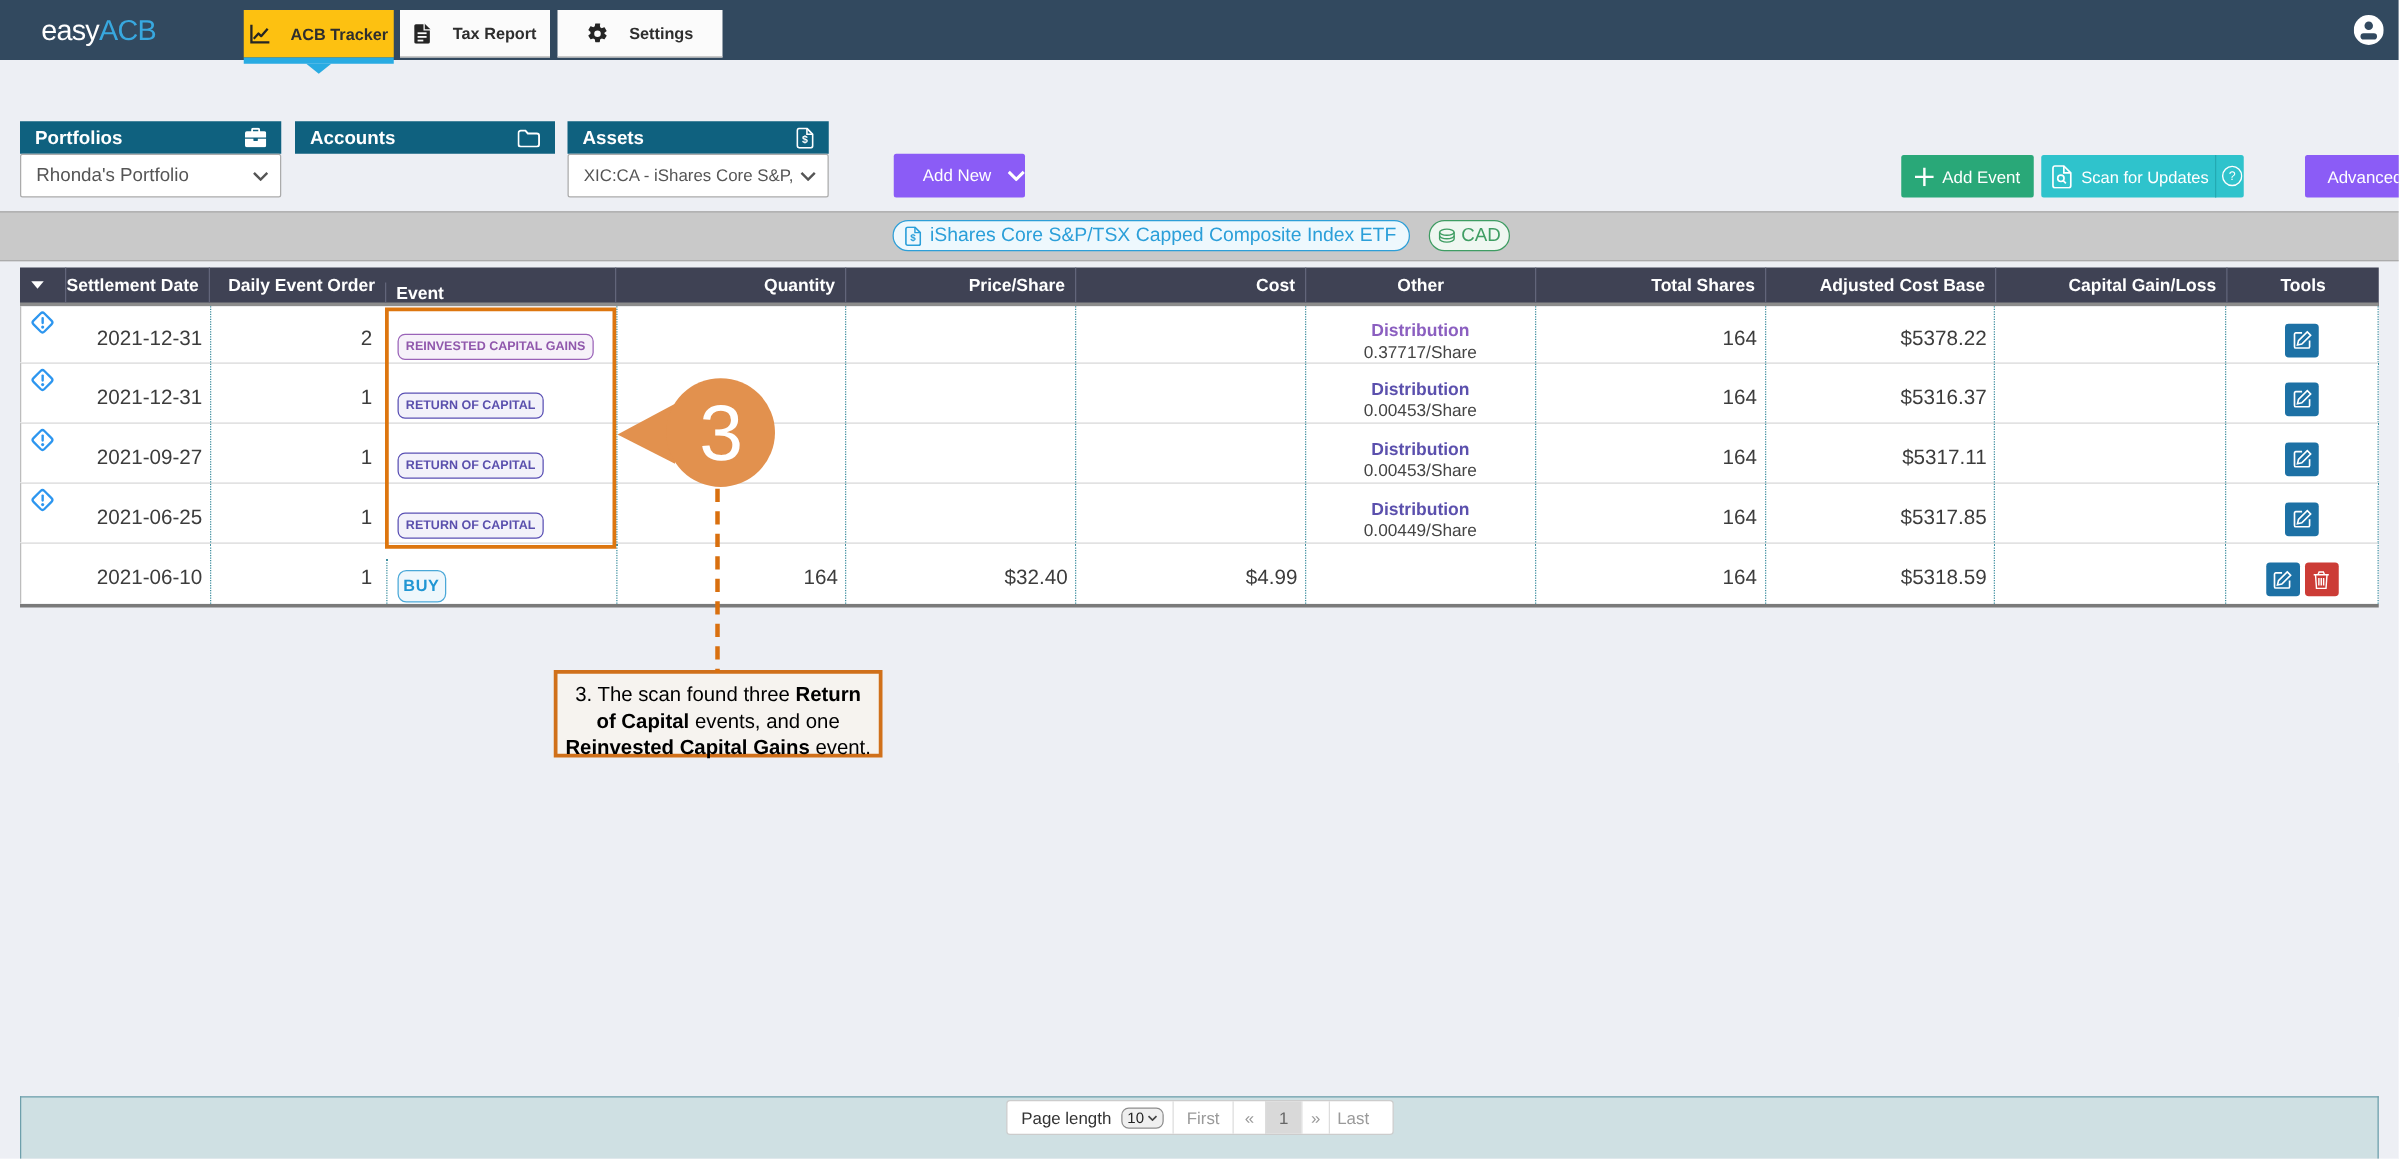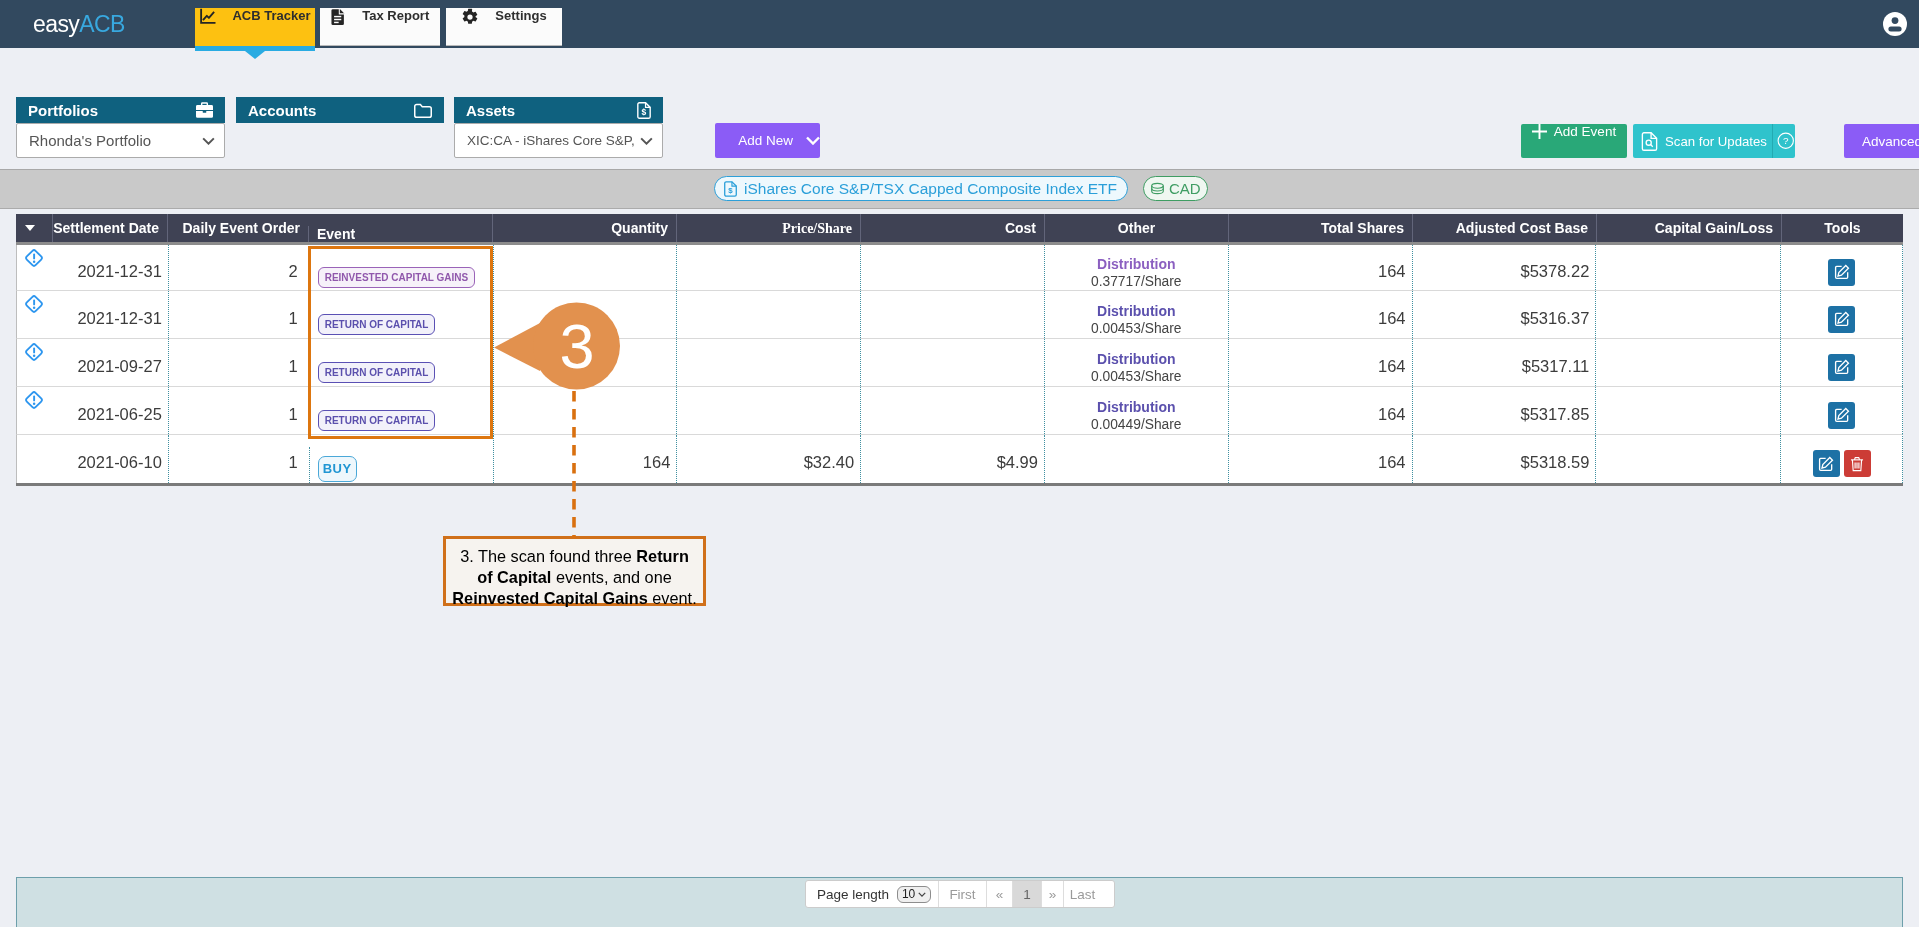--- a/index.html
+++ b/index.html
@@ -5,34 +5,34 @@
 <style>
 * { margin:0; padding:0; box-sizing:border-box; }
 html,body { width:1919px; height:927px; overflow:hidden; }
 #app { position:relative; width:1919px; height:927px; background:#edeff4; font-family:"Liberation Sans", sans-serif; }
 .abs { position:absolute; }
 
 
 .navbar { position:absolute; left:0; top:0; width:1919px; height:48px; background:#32495f; }
 .logo { position:absolute; left:33px; top:11px; font-size:23px; letter-spacing:-0.6px; color:#fff; }
 .logo b { font-weight:normal; color:#38a8df; }
-.tab { position:absolute; top:8px; height:38px; border-bottom:1px solid #b9b9b9; display:flex; align-items:flex-start; justify-content:center; gap:16px; font-size:13px; font-weight:bold; color:#2e2e2e; background:#fbfbfb; }
+.tab { position:absolute; top:8px; height:38px; border-bottom:1px solid #b9b9b9; display:flex; align-items:center; justify-content:center; gap:16px; font-size:13px; font-weight:bold; color:#2e2e2e; background:#fbfbfb; }
 .tab.active { background:#fdc111; border-bottom:none; }
 .tab svg { display:block; }
 .tabline { position:absolute; left:195px; top:46px; width:120px; height:5px; background:#29abe2; }
 .tabtri { position:absolute; left:245px; top:51px; width:0; height:0; border-left:10px solid transparent; border-right:10px solid transparent; border-top:8px solid #29abe2; }
 
 
 .panel { position:absolute; top:97px; }
 .panel .hd { height:26px; background:#0f617f; color:#fff; font-size:15px; font-weight:bold; display:flex; align-items:center; padding:0 12px; }
 .panel .hd span { flex:1; }
 .panel .sel { height:35px; background:#fff; border:1px solid #ababab; border-radius:2px; display:flex; align-items:center; padding:0 9px 0 12px; font-size:15px; color:#555; margin-top:0; }
 .panel .sel span { flex:1; white-space:nowrap; overflow:hidden; }
 .btnblue { position:absolute; background:#8b5cf6; color:#fff; border-radius:2px; display:flex; align-items:center; justify-content:flex-end; gap:13px; font-size:13.5px;margin-left:45px; }
-.btngreen { position:absolute; background:#29a878; color:#fff; border-radius:2px; display:flex; justify-content:center; gap:7px; font-size:13.5px; }
+.btngreen { position:absolute; background:#29a878; color:#fff; border-radius:2px; display:flex; align-items:center; justify-content:center; gap:7px; font-size:13.5px; }
 .btncyan { position:absolute; background:#2fc3cc; color:#fff; border-radius:2px; display:flex; align-items:center; font-size:13.5px; white-space:nowrap; }
 
 
 .graybar { position:absolute; left:0; top:169px; width:1919px; height:40px; background:#c9c9c9; border-top:1px solid #a8a8a8; border-bottom:1px solid #ababab; }
 .pill1 { position:absolute; left:714px; top:176px; height:25px; border:1.5px solid #2d9fd8; border-radius:13px; background:#eef8fd; color:#2b9fd9; font-size:15.5px; display:flex; align-items:center; gap:7px; padding:0 10px 0 9px; }
 .pill2 { position:absolute; left:1143px; top:176px; height:25px; border:1.5px solid #3f9d63; border-radius:13px; background:#eff7f1; color:#3f9d63; font-size:15px; display:flex; align-items:center; gap:4px; padding:0 6px; }
 
 
 .tbl { position:absolute; left:16px; top:214px; width:1887px; }
 .thead { display:flex; height:31px; background:#3f4254; border-bottom:3px solid #8c8c8c; }
@@ -88,21 +88,21 @@
   <div class="tab" style="left:319.5px;width:120.5px;">
     <svg width="16" height="17" viewBox="0 0 24 26" fill="#252525">
         <path d="M4 2h11l6 6v16a2 2 0 0 1-2 2H4a2 2 0 0 1-2-2V4a2 2 0 0 1 2-2z"></path>
         <path d="M14 1v8h8" fill="#252525" stroke="#fbfbfb" stroke-width="1.6"></path>
         <rect x="6" y="12" width="11" height="2.2" fill="#fbfbfb"></rect>
         <rect x="6" y="16.5" width="11" height="2.2" fill="#fbfbfb"></rect>
         <rect x="6" y="21" width="7" height="2.2" fill="#fbfbfb"></rect>
       </svg>
     <span>Tax Report</span>
   </div>
-  <div class="tab" style="left:446px;width:116px;">
+  <div class="tab" style="left:446px;width:132px;">
     <svg width="18" height="18" viewBox="0 0 24 24" fill="#252525">
         <path d="M19.43 12.98c.04-.32.07-.64.07-.98s-.03-.66-.07-.98l2.11-1.65a.5.5 0 0 0 .12-.64l-2-3.46a.5.5 0 0 0-.61-.22l-2.49 1a7.03 7.03 0 0 0-1.69-.98l-.38-2.65A.49.49 0 0 0 14 1h-4a.49.49 0 0 0-.49.42l-.38 2.65c-.61.25-1.17.59-1.69.98l-2.49-1a.5.5 0 0 0-.61.22l-2 3.46a.5.5 0 0 0 .12.64l2.11 1.65c-.04.32-.07.65-.07.98s.03.66.07.98l-2.11 1.65a.5.5 0 0 0-.12.64l2 3.46c.12.22.39.3.61.22l2.49-1c.52.39 1.08.73 1.69.98l.38 2.65c.04.24.24.42.49.42h4c.25 0 .45-.18.49-.42l.38-2.65c.61-.25 1.17-.59 1.69-.98l2.49 1c.22.08.49 0 .61-.22l2-3.46a.5.5 0 0 0-.12-.64l-2.11-1.65zM12 15.5a3.5 3.5 0 1 1 0-7 3.5 3.5 0 0 1 0 7z"></path>
       </svg>
     <span>Settings</span>
   </div>
   <div class="tabline"></div>
   <div class="tabtri"></div>
   <svg class="abs" style="left:1883px;top:12px;" width="24" height="24" viewBox="0 0 24 24">
       <circle cx="12" cy="12" r="12" fill="#fff"></circle>
       <circle cx="12" cy="8.6" r="3.4" fill="#32495f"></circle>
@@ -198,21 +198,21 @@
   </div>
   <div class="tbl">
     <div class="thead">
       <div class="th c0 ctr" style="display:flex;align-items:center;justify-content:flex-start;padding-left:9px;">
           <span style="width:0;height:0;border-left:5.5px solid transparent;border-right:5.5px solid transparent;border-top:6px solid #fff;"></span>
         </div>
       <div class="th c1 num" style="display:flex;align-items:center;">Settlement Date</div>
       <div class="th c2 num" style="display:flex;align-items:center;">Daily Event Order</div>
       <div class="th c3 lft" style="display:flex;align-items:center;">Event</div>
       <div class="th c4 num" style="display:flex;align-items:center;">Quantity</div>
-      <div class="th c5 num" style="display:flex;align-items:center;font-family:Liberation Serif, serif;">Price/Share</div>
+      <div class="th c5 num" style="display:flex;align-items:center;">Price/Share</div>
       <div class="th c6 num" style="display:flex;align-items:center;">Cost</div>
       <div class="th c7 ctr" style="display:flex;align-items:center;">Other</div>
       <div class="th c8 num" style="display:flex;align-items:center;">Total Shares</div>
       <div class="th c9 num" style="display:flex;align-items:center;">Adjusted Cost Base</div>
       <div class="th c10 num" style="display:flex;align-items:center;">Capital Gain/Loss</div>
       <div class="th c11 ctr" style="display:flex;align-items:center;">Tools</div>
     </div>
     <div class="tbody">
     <div class="trow first" style="height:45px;">
       <div class="td c0 nb">

